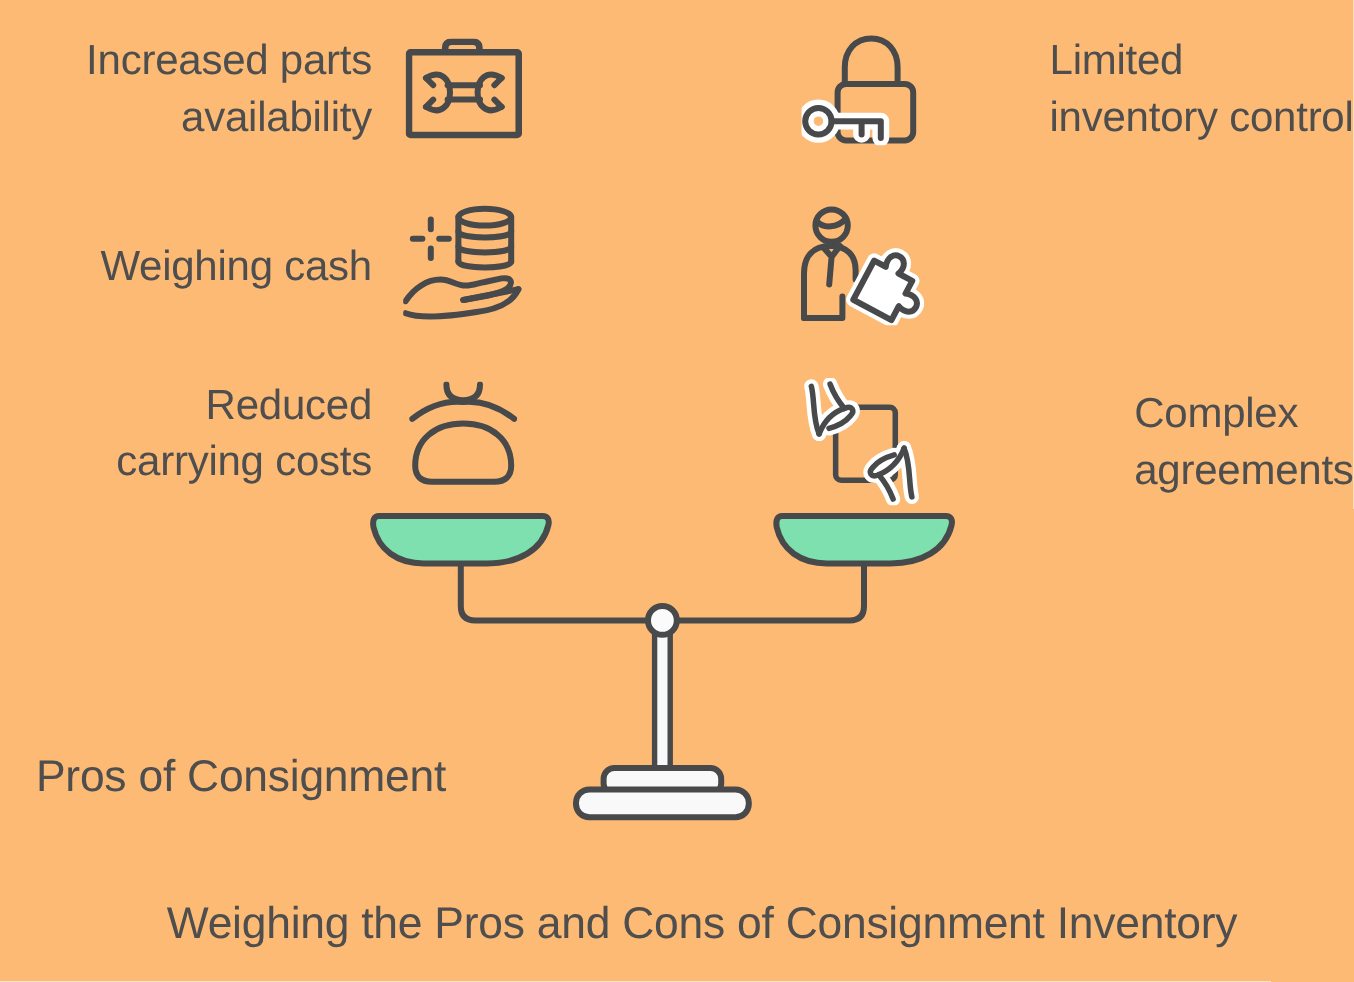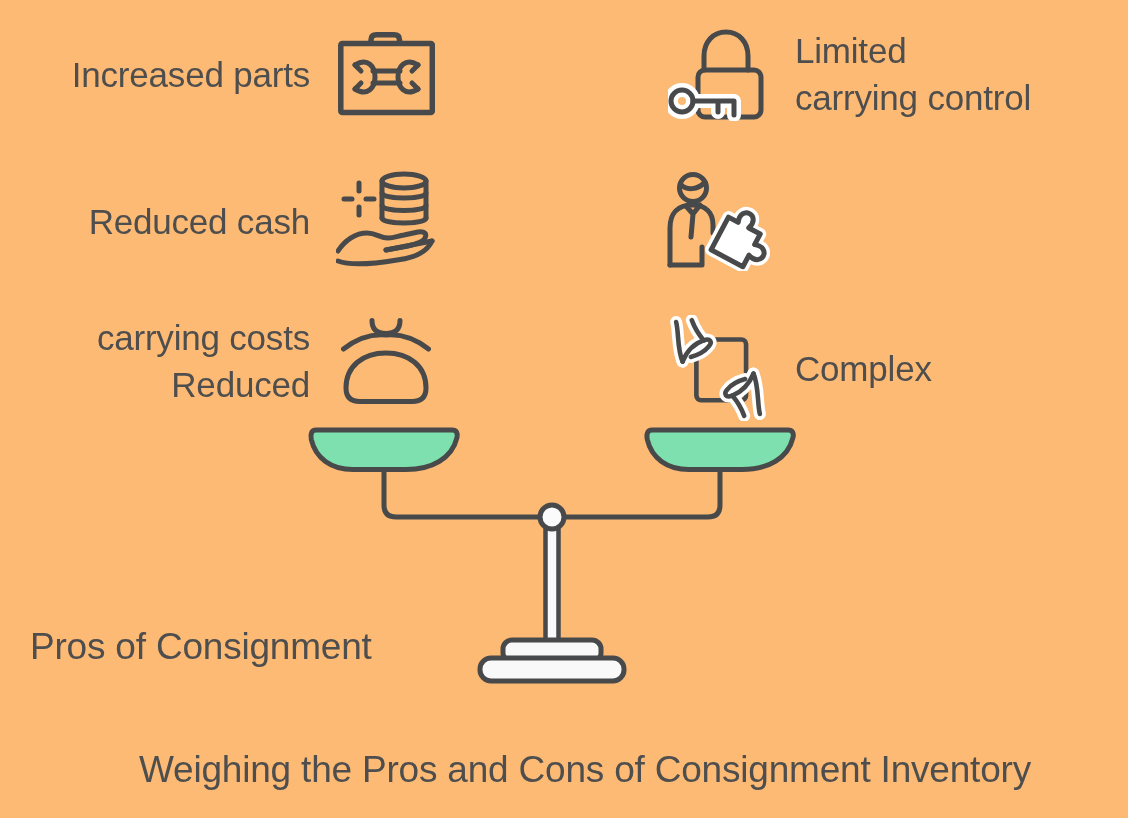--- a/index.html
+++ b/index.html
@@ -4,21 +4,21 @@
 <style>
   html,body{margin:0;padding:0;background:#ffffff;}
   .canvas{
     position:relative;width:1128px;height:818px;background:#fdba74;overflow:hidden;
     font-family:"Liberation Sans","DejaVu Sans",sans-serif;color:#4e4e4e;
   }
   .row{position:absolute;display:flex;align-items:center;height:124px;}
   .row .txt{font-size:35px;line-height:47px;letter-spacing:-0.2px;color:#4e4e4e;}
   .row.left-row{left:0;width:438px;justify-content:flex-end;gap:24px;}
   .row.left-row .txt{text-align:right;}
-  .row.right-row{left:666px;width:462px;justify-content:flex-start;gap:25px;}
+  .row.right-row{left:666px;width:462px;justify-content:space-between;gap:25px;}
   .row.right-row .txt{text-align:left;}
   .icon-box{width:104px;height:124px;flex:0 0 auto;display:flex;align-items:center;justify-content:center;}
   .side-label{position:absolute;top:624px;font-size:37px;line-height:46px;letter-spacing:-0.2px;color:#4e4e4e;white-space:nowrap;}
   .bottom-title{position:absolute;left:0;width:1106px;top:747px;text-align:center;font-size:37px;line-height:46px;letter-spacing:-0.2px;color:#4e4e4e;padding-left:32px;}
   svg{display:block;}
   .scale-svg{position:absolute;left:0;top:0;}
 </style>
 </head>
 <body>
 
@@ -37,39 +37,40 @@
       <circle cx="552" cy="517" r="12" fill="#fbfbfb"></circle>
 
       <rect x="503" y="640" width="98" height="22" rx="9" fill="#f9f9f9"></rect>
       <rect x="480" y="658" width="144" height="23" rx="11" fill="#f9f9f9"></rect>
     </g>
   </svg>
 
   <div class="row left-row" style="top:12px;">
     <div class="txt">
       <span style="display:block">Increased parts</span>
+      <span style="display:block">availability</span>
     </div>
     <div class="icon-box">
       <svg width="97" height="84" viewBox="0 0 97 84" fill="none" stroke="#48494a" stroke-width="5.5" stroke-linecap="round" stroke-linejoin="round">
         <path d="M 33,11 V 8 Q 33,2.8 38.5,2.8 H 56 Q 61.5,2.8 61.5,8 V 11"></path>
         <rect x="2.8" y="11.5" width="91.5" height="69" rx="1.5"></rect>
         <g stroke-width="5">
           <path d="M 17,33 C 30,25 37,35 37,45 C 37,55 30,65 17,57"></path>
           <path d="M 17,33 L 23,39 M 17,57 L 23,51"></path>
           <path d="M 35,39 H 62 M 35,51 H 62"></path>
           <path d="M 80,33 C 67,25 60,35 60,45 C 60,55 67,65 80,57"></path>
           <path d="M 80,33 L 74,39 M 80,57 L 74,51"></path>
         </g>
       </svg>
     </div>
   </div>
 
   <div class="row left-row" style="top:159px;">
     <div class="txt">
-      <span style="display:block">Reduced cash</span>
+      <span style="display:block">Weighing cash</span>
     </div>
     <div class="icon-box">
       <svg width="100" height="102" viewBox="0 0 100 102" fill="none" stroke="#48494a" stroke-width="5" stroke-linecap="round" stroke-linejoin="round">
 
         <path d="M 23,13 V 21 M 23,37 V 45 M 8,29 H 16 M 30,29 H 38"></path>
 
         <g>
           <ellipse cx="68" cy="11" rx="22" ry="7"></ellipse>
           <path d="M 46,11 V 48 M 90,11 V 48"></path>
           <path d="M 46,23 C 46,29.5 90,29.5 90,23"></path>
@@ -81,22 +82,22 @@
           <path d="M 2,81 C 9,70 20,63 31,63 C 40,63 44,68 52,68 C 58,68 62,66 68,65 L 82,62 C 89,61 91,64 89,68 C 87,72 80,74 72,76 L 50,80"></path>
           <path d="M 50,80 L 96,71"></path>
           <path d="M 96,71 C 91,82 78,88 61,90 C 43,93 15,96 2,91"></path>
         </g>
       </svg>
     </div>
   </div>
 
   <div class="row left-row" style="top:299px;">
     <div class="txt">
+      <span style="display:block">Reduced</span>
       <span style="display:block">carrying costs</span>
-      <span style="display:block">Reduced</span>
     </div>
     <div class="icon-box">
       <svg width="90" height="87" viewBox="0 0 90 87" fill="none" stroke="#48494a" stroke-width="5" stroke-linecap="round" stroke-linejoin="round">
         <path d="M 31,2.5 C 31,11.5 36,15.5 45,15.5 C 54,15.5 59,11.5 59,2.5"></path>
         <path d="M 2.5,31 Q 23,15 45,17 Q 67,15 87.5,31"></path>
         <path d="M 5,70 C 5,48 22,35 45,35 C 68,35 85,48 85,70 C 85,79 80,83.5 71,83.5 H 19 C 10,83.5 5,79 5,70 Z"></path>
       </svg>
     </div>
   </div>
 
@@ -111,21 +112,21 @@
           <path d="M 25,74 H 66 V 88 M 50,74 V 85"></path>
         </g>
         <g>
           <circle cx="14" cy="74" r="11"></circle>
           <path d="M 25,74 H 66 V 88 M 50,74 V 85"></path>
         </g>
       </svg>
     </div>
     <div class="txt">
       <span style="display:block">Limited</span>
-      <span style="display:block">carrying control</span>
+      <span style="display:block">inventory control</span>
     </div>
   </div>
 
   <div class="row right-row" style="top:159px;">
     <div class="icon-box">
       <svg width="104" height="100" viewBox="0 0 104 100" fill="none" stroke="#48494a" stroke-width="5" stroke-linecap="round" stroke-linejoin="round">
         <g>
           <circle cx="27" cy="17" r="13.5"></circle>
           <path d="M 14.5,13 C 20,20 32,19 39,11"></path>
           <path d="M 4,94 V 57 C 4,42 12,34 26,34 C 40,34 47,42 47,54 V 62"></path>
@@ -162,19 +163,20 @@
         </g>
         <g>
           <path d="M 102,103 C 99,91 101,73 95,59"></path>
           <path d="M 85,105 C 82,97 78,90 72,83"></path>
           <path d="M 95,59 C 91,69 84,78 72,83 C 65,86 62,81 67,76 C 71,71 79,67 86,65"></path>
         </g>
       </svg>
     </div>
     <div class="txt">
       <span style="display:block">Complex</span>
+      <span style="display:block">agreements</span>
     </div>
   </div>
 
   <div class="side-label" style="left:30px;">Pros of Consignment</div>
   <div class="bottom-title">Weighing the Pros and Cons of Consignment Inventory</div>
 
 </div>
 
 </body></html>

